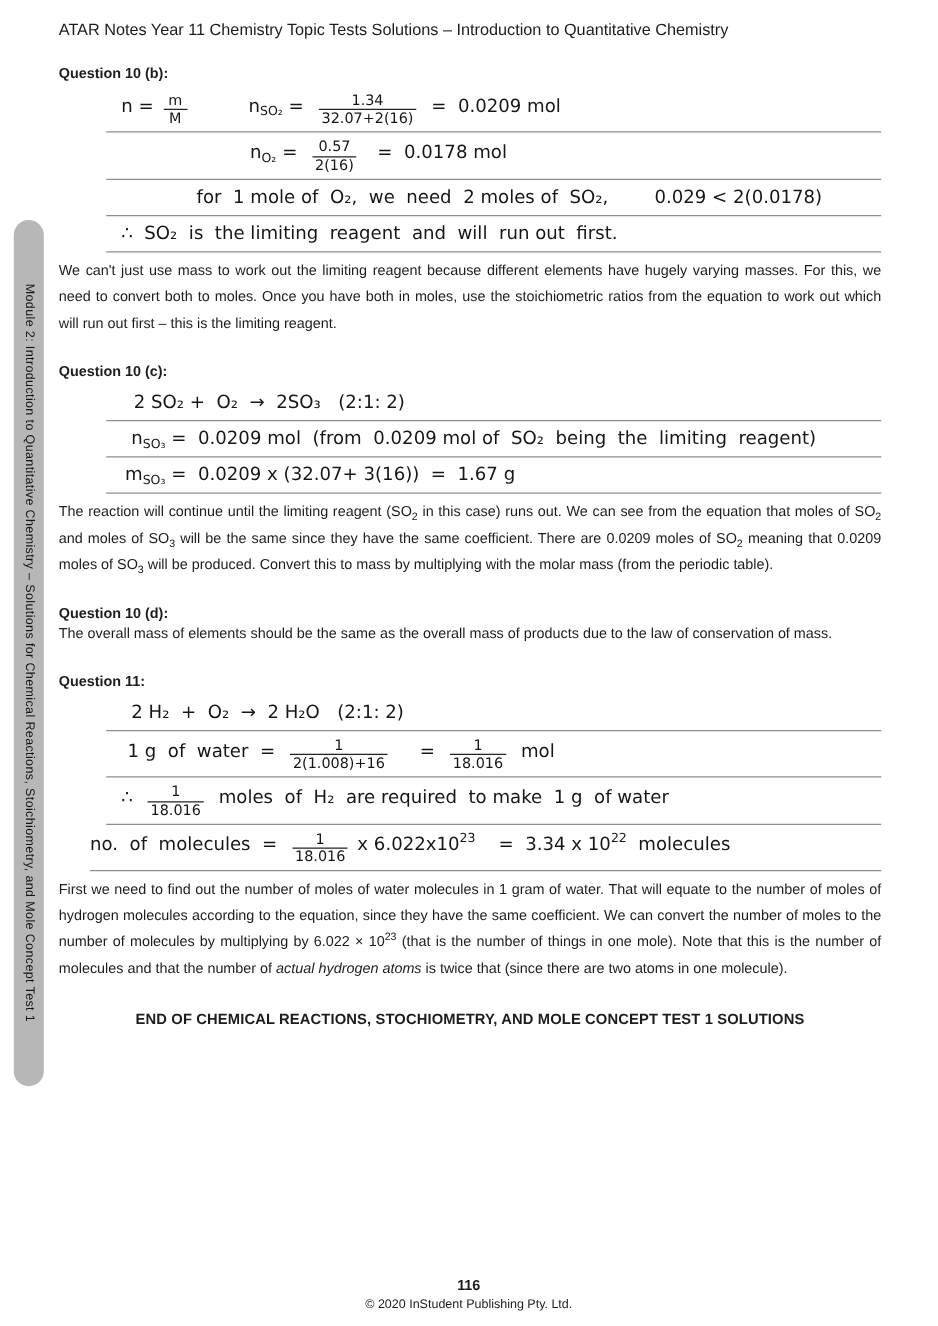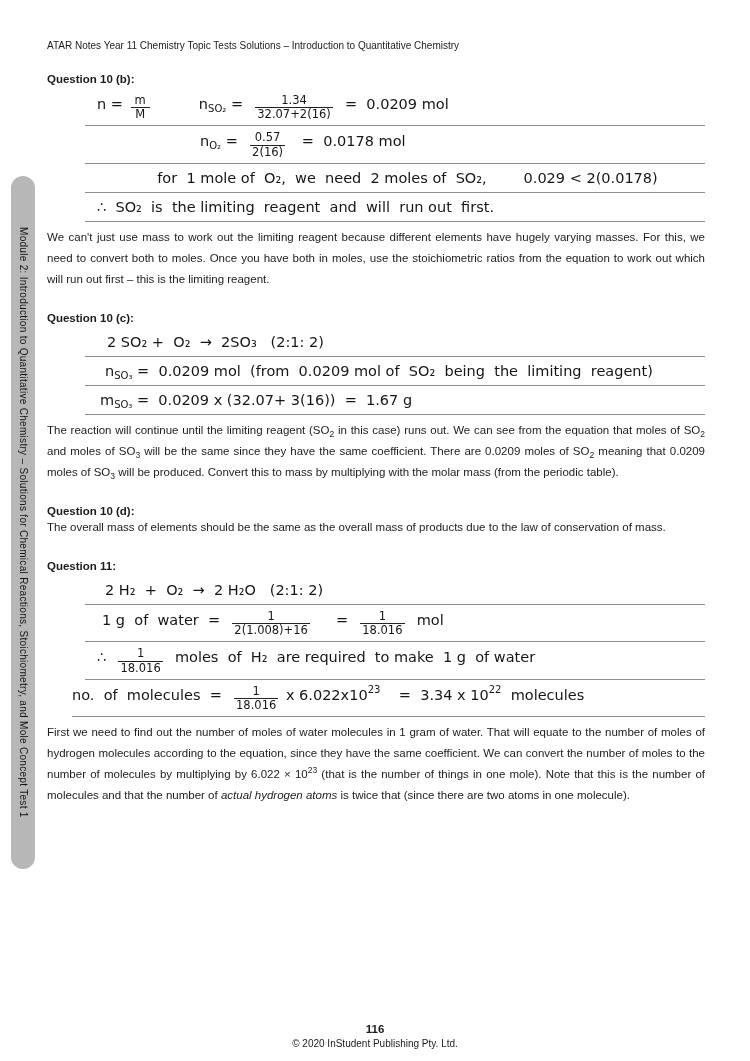--- a/index.html
+++ b/index.html
@@ -20,21 +20,21 @@
     background:var(--sidebar-bg, #b7b7b7);
     border-radius:12px;
     display:flex; align-items:center; justify-content:center;
   }
   .sidebar-tab span {
     writing-mode:vertical-rl; text-orientation:mixed;
     font-size:10px; letter-spacing:0.3px; color:#141414; white-space:nowrap;
   }
 
   .content { position:absolute; left:47px; top:0; width:658px; }
-  .doc-header { margin-top:40px; font-size:10px; color:#1c1c1c; }
+  .doc-header { margin-top:16px; font-size:13px; color:#1c1c1c; }
 
   .q-heading { margin-top:22px; font-size:11.5px; font-weight:bold; }
 
   .worked { margin-top:9px; margin-left:38px; }
   .hw-line {
     border-bottom:1px solid var(--rule, #8e8e8e);
     margin-bottom:5px; padding-bottom:4px;
     min-height:24px;
     font-family:"DejaVu Sans", sans-serif;
     font-size:14.5px; line-height:1.25; color:#161616;
@@ -92,20 +92,21 @@
         <div class="para">The overall mass of elements should be the same as the overall mass of products due to the law of conservation of mass.</div>
         <div class="q-heading">Question 11:</div>
         <div class="worked">
           <div class="hw-line" style="padding-left: 20px;">2 H₂  +  O₂  →  2 H₂O   (2:1: 2)</div>
           <div class="hw-line" style="padding-left: 17px;">1 g  of  water  =  <span class="frac"><span class="num">1</span><span class="den">2(1.008)+16</span></span>     =  <span class="frac"><span class="num">1</span><span class="den">18.016</span></span>  mol</div>
           <div class="hw-line" style="padding-left: 12px;">∴  <span class="frac"><span class="num">1</span><span class="den">18.016</span></span>  moles  of  H₂  are required  to make  1 g  of water</div>
           <div class="hw-line" style="margin-left: -13px;">no.  of  molecules  =  <span class="frac"><span class="num">1</span><span class="den">18.016</span></span> x 6.022x10<sup>23</sup>    =  3.34 x 10<sup>22</sup>  molecules</div>
         </div>
         <div class="para">First we need to find out the number of moles of water molecules in 1 gram of water.  That will equate to the number of moles of hydrogen molecules according to the equation, since they have the same coefficient.  We can convert the number of moles to the number of molecules by multiplying by 6.022 × 10<sup>23</sup> (that is the number of things in one mole).  Note that this is the number of molecules and that the number of <i>actual hydrogen atoms</i> is twice that (since there are two atoms in one molecule).</div>
       </main>
+    <div class="end-banner">END OF CHEMICAL REACTIONS, STOCHIOMETRY, AND MOLE CONCEPT TEST 1 SOLUTIONS</div>
   </div>
 
   <div class="footer">
     <div class="page-number">116</div>
     <div class="copyright">© 2020 InStudent Publishing Pty. Ltd.</div>
   </div>
 
 </div>
 
 </body></html>

